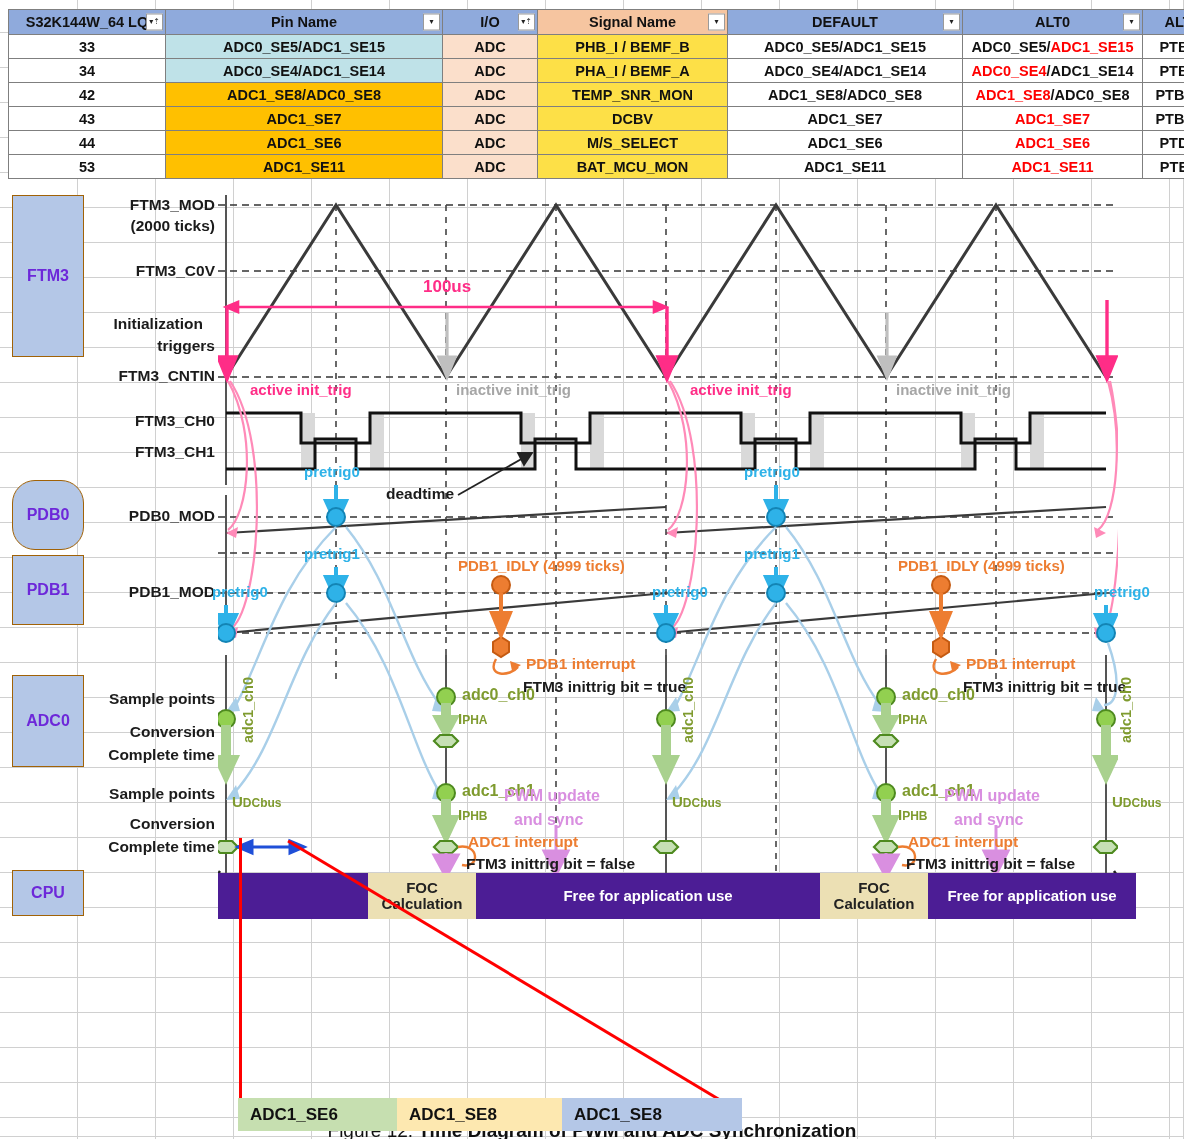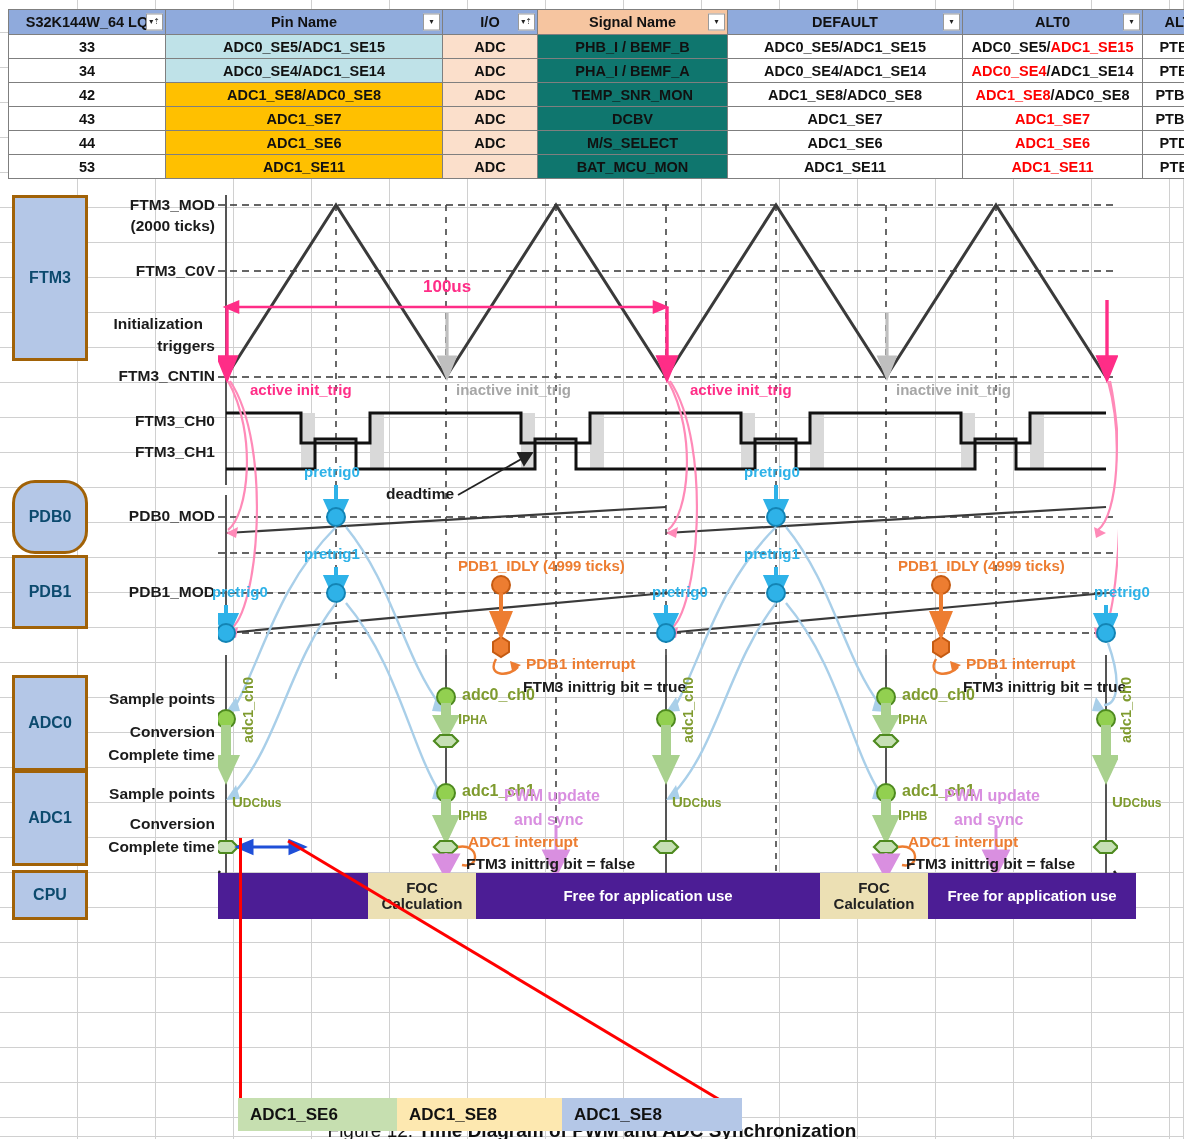--- a/index.html
+++ b/index.html
@@ -22,29 +22,29 @@
   #pin-table thead th{background:#8faadc;height:24px;position:relative;}
   .fbtn{position:absolute;right:2px;top:50%;transform:translateY(-50%);
     width:15px;height:15px;background:#fff;border:1px solid #9a9a9a;
     font-size:8px;line-height:13px;color:#222;font-weight:normal;}
   th.sig-h{background:#f6c5a0 !important;}
   .c-pin{width:152px}.c-name{width:272px}.c-io{width:90px}
   .c-sig{width:185px}.c-def{width:230px}.c-alt0{width:175px}.c-alt{width:66px}
   td.blue{background:#bfe2e8}
   td.orange{background:#ffc000}
   td.io,td.sig{background:#fbdfcb}
-  td.sig{background:#0f766e}
+  td.sig{background:#fde047}
   .red{color:#ff0000}
   th.alt-h{text-align:left;padding-left:6px}
 
   
   #figure{position:absolute;left:0;top:185px;width:1184px;height:790px;}
-  .rowlab{position:absolute;background:#b4c7e7;border:3px solid #a16207;
+  .rowlab{position:absolute;background:#b4c7e7;border:1px solid #a16207;
     display:flex;align-items:center;justify-content:center;
-    font-size:16px;font-weight:bold;color:#0c4a6e;left:12px;width:70px;}
+    font-size:16px;font-weight:bold;color:#6d28d9;left:12px;width:70px;}
   .ylab{position:absolute;font-size:15.5px;font-weight:bold;color:#1b1b1b;
     text-align:right;white-space:nowrap;}
   #plot{position:absolute;left:218px;top:0;width:900px;height:730px;}
 
   
   .ann{position:absolute;white-space:nowrap;font-weight:bold;}
   .ann.pink{color:#ff2d87}
   .ann.gray{color:#a6a6a6}
   .ann.blue{color:#2eb2e8}
   .ann.orange{color:#ed7d31}
@@ -181,23 +181,20 @@
     </div>
   <div class="rowlab" style="top:295px;height:68px;border-radius:23px;">
     <span>PDB0</span>
     </div>
   <div class="rowlab" style="top:370px;height:68px;">
     <span>PDB1</span>
     </div>
   <div class="rowlab" style="top:490px;height:90px;">
     <span>ADC0</span>
     </div>
-  <div class="rowlab" style="top:585px;height:90px;">
-    <span>ADC1</span>
-    </div>
   <div class="rowlab" style="top:685px;height:44px;">
     <span>CPU</span>
     </div>
 
   <div class="ylab" style="left:70px;top:11px;width:145px;">FTM3_MOD</div>
   <div class="ylab" style="left:70px;top:32px;width:145px;">(2000 ticks)</div>
   <div class="ylab" style="left:70px;top:77px;width:145px;">FTM3_C0V</div>
   <div class="ylab" style="left:58px;top:130px;width:145px;">Initialization</div>
   <div class="ylab" style="left:70px;top:152px;width:145px;">triggers</div>
   <div class="ylab" style="left:70px;top:182px;width:145px;">FTM3_CNTIN</div>

